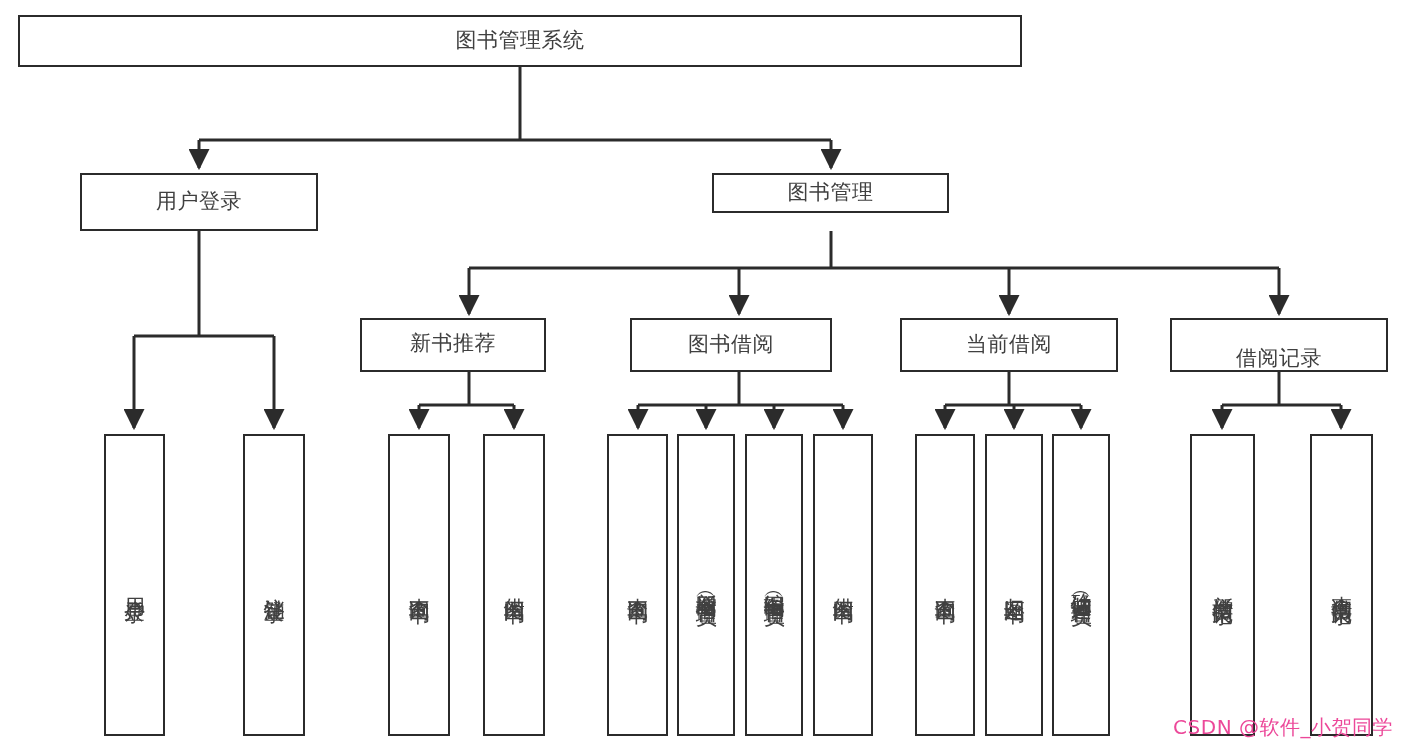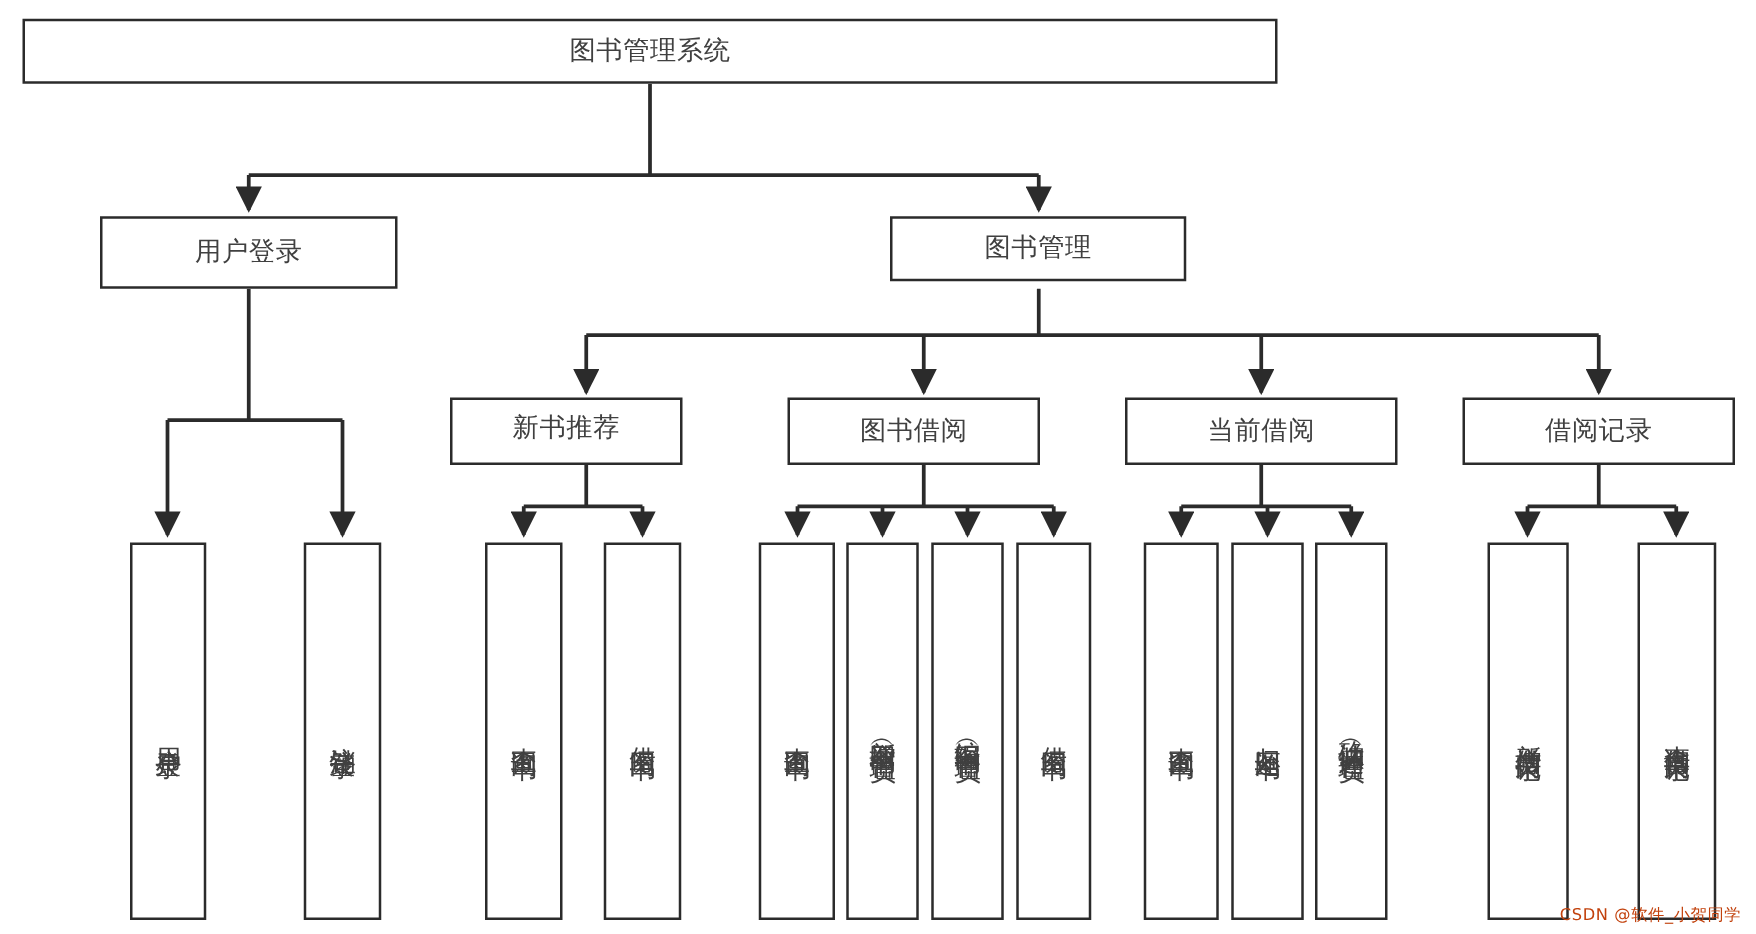--- a/index.html
+++ b/index.html
@@ -54,22 +54,22 @@
     white-space: nowrap;
   }
   .node.vert .lbl {
     writing-mode: vertical-rl;
     text-orientation: upright;
   }
   #watermark {
     position: absolute;
     right: 12px;
     bottom: 6px;
-    font-size: 13px;
-    color: #c2410c;
+    font-size: 20px;
+    color: #ec4899;
     letter-spacing: 0.5px;
     white-space: nowrap;
   }
 </style>
 </head>
 <body>
 
 <div id="canvas">
 
   <svg id="wires" viewBox="0 0 1405 747" width="1405" height="747" xmlns="http://www.w3.org/2000/svg">
@@ -123,34 +123,34 @@
     </g>
   </svg>
 
   <div class="node horiz" style="left:18px; top:15px; width:1004px; height:52px;">
     <span class="lbl">图书管理系统</span>
   </div>
 
   <div class="node horiz" style="left:80px; top:173px; width:238px; height:58px;">
     <span class="lbl">用户登录</span>
   </div>
-  <div class="node horiz" style="left:712px; top:173px; width:237px; height:52px;">
+  <div class="node horiz" style="left:712px; top:173px; width:237px; height:40px;">
     <span class="lbl">图书管理</span>
   </div>
 
   <div class="node horiz" style="left:360px; top:318px; width:186px; height:54px;font-family:Liberation Mono, monospace;">
     <span class="lbl">新书推荐</span>
   </div>
   <div class="node horiz" style="left:630px; top:318px; width:202px; height:54px;">
     <span class="lbl">图书借阅</span>
   </div>
   <div class="node horiz" style="left:900px; top:318px; width:218px; height:54px;">
     <span class="lbl">当前借阅</span>
   </div>
-  <div class="node horiz" style="left:1170px; top:318px; width:218px; height:54px;">
+  <div class="node horiz" style="left:1170px; top:318px; width:218px; height:54px;align-items:flex-end;">
     <span class="lbl">借阅记录</span>
   </div>
 
   <div class="node vert" style="left:104px; top:434px; width:61px; height:302px;">
     <span class="lbl">用户登录</span>
   </div>
   <div class="node vert" style="left:243px; top:434px; width:62px; height:302px;">
     <span class="lbl">注销登录</span>
   </div>
 

